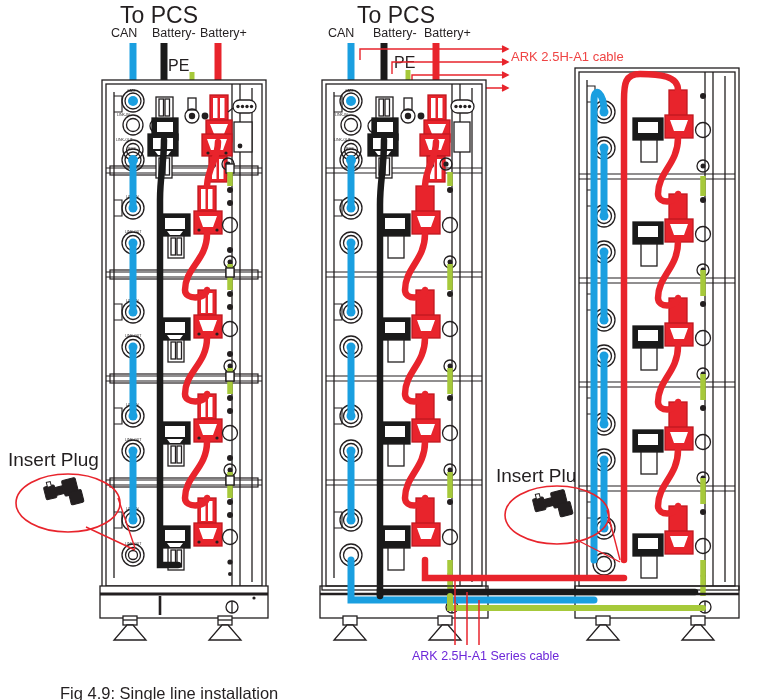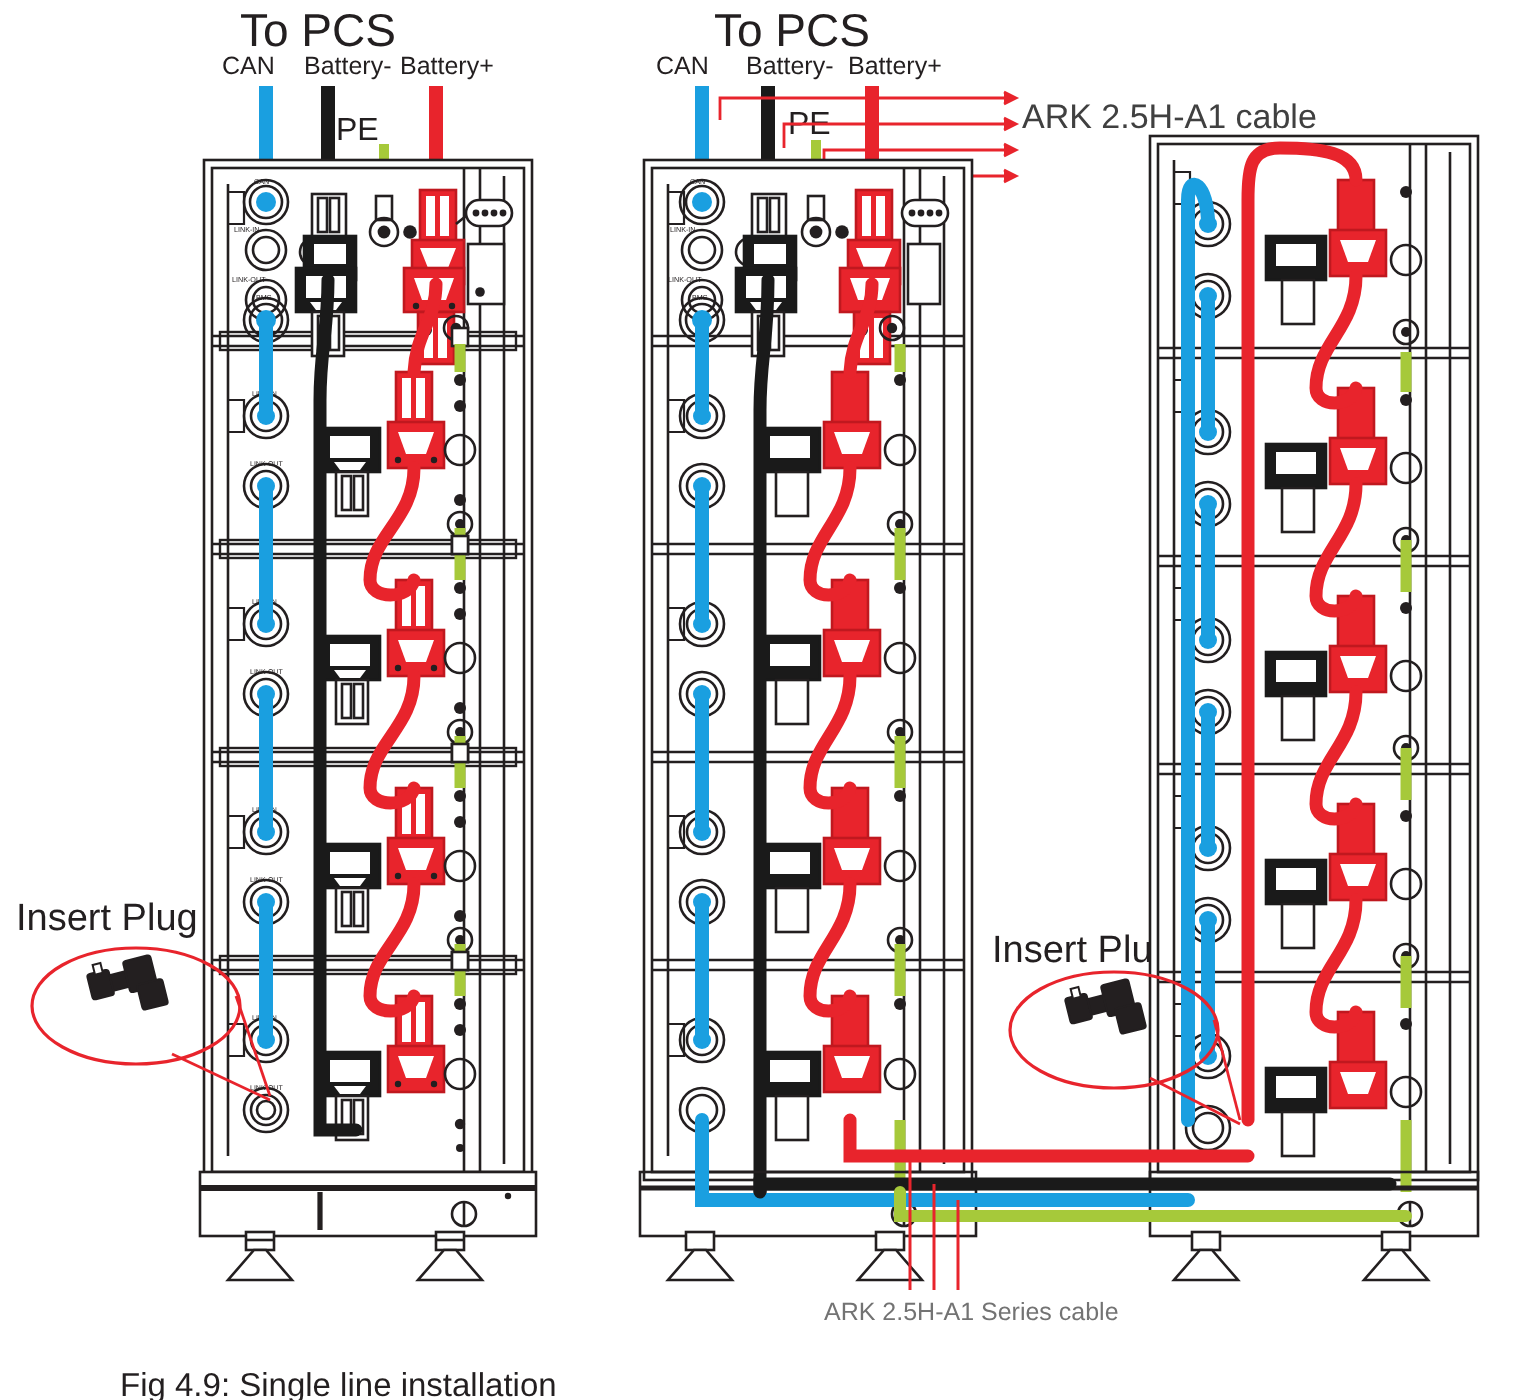--- a/index.html
+++ b/index.html
@@ -4,22 +4,22 @@
 <style>
   html,body{margin:0;padding:0;background:#fff;}
   body{width:770px;height:700px;position:relative;overflow:hidden;
        font-family:"Liberation Sans",sans-serif;color:#231f20;}
   .fig{position:absolute;}
   .lbl{position:absolute;white-space:nowrap;line-height:1;}
   .t-pcs{font-size:23px;}
   .t-term{font-size:12.5px;}
   .t-pe{font-size:16px;}
   .t-plug{font-size:19px;}
-  .t-ark{font-size:17px;color:#404040;}
-  .t-ark2{font-size:12.5px;color:#737373;}
+  .t-ark{font-size:13px;color:#ef4444;}
+  .t-ark2{font-size:12.5px;color:#6d28d9;}
   .cap{position:absolute;font-size:16.5px;font-family:"Liberation Sans",sans-serif;
        color:#231f20;white-space:nowrap;}
   svg{position:absolute;left:0;top:0;overflow:visible;}
 </style>
 </head>
 <body>
 
 <div class="fig" style="left:0;top:0;width:300px;height:660px;">
 
   <div class="lbl t-pcs" style="left:120px;top:4px;">To PCS</div>

